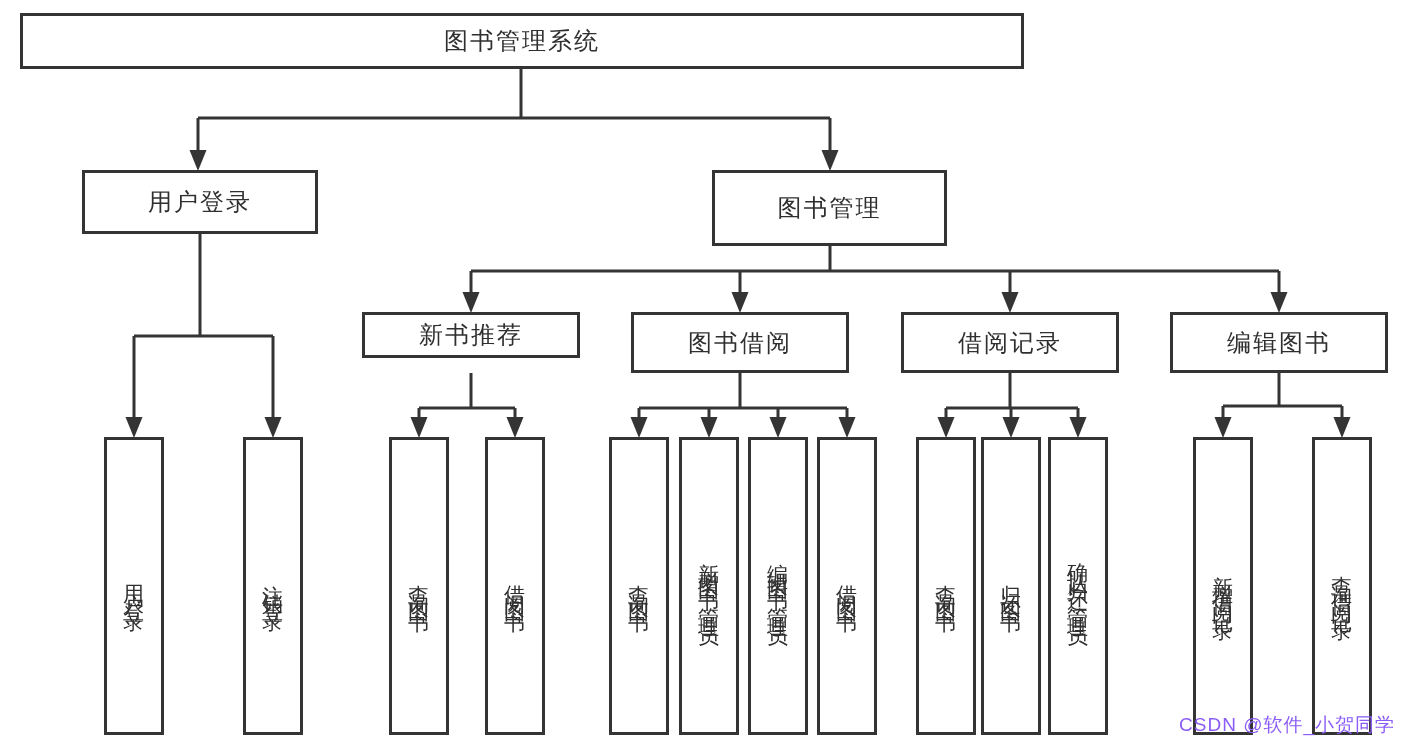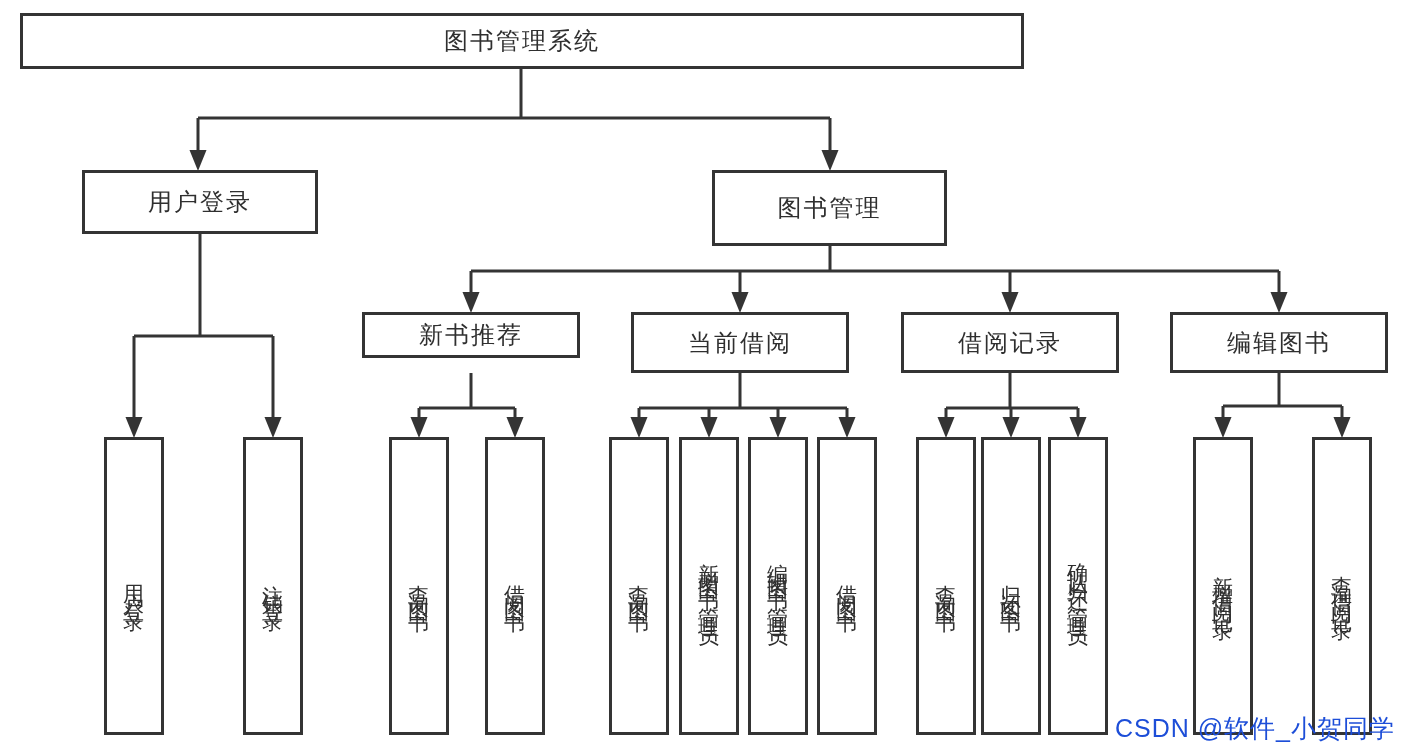--- a/index.html
+++ b/index.html
@@ -11,22 +11,22 @@
   .box{
     position:absolute;box-sizing:border-box;border:3px solid #343434;background:#ffffff;
     display:flex;align-items:center;justify-content:center;
   }
   .hlabel{font-size:24px;letter-spacing:2px;white-space:nowrap;}
   .leaf .vlabel{
     writing-mode:vertical-lr;text-orientation:mixed;
     font-size:21px;letter-spacing:9px;line-height:1;white-space:nowrap;
   }
   .watermark{
-    position:absolute;right:10px;top:712px;font-size:25px;letter-spacing:1px;
-    color:#1d4ed8;white-space:nowrap;z-index:5;
+    position:absolute;right:10px;top:712px;font-size:19px;letter-spacing:1px;
+    color:#8b5cf6;white-space:nowrap;z-index:5;
   }
 </style>
 </head>
 <body>
 
 <div class="stage">
 
   <svg class="wires" width="1405" height="747" viewBox="0 0 1405 747" stroke="#343434" stroke-width="3" fill="none">
 
     <path d="M521 69 V118 M198 118 H830 M198 118 V150 M830 118 V150"></path>
@@ -71,21 +71,21 @@
     <span class="hlabel">用户登录</span>
   </div>
   <div class="box" style="left:712px;top:170px;width:235px;height:76px">
     <span class="hlabel">图书管理</span>
   </div>
 
   <div class="box" style="left:362px;top:312px;width:218px;height:46px">
     <span class="hlabel">新书推荐</span>
   </div>
   <div class="box" style="left:631px;top:312px;width:218px;height:61px">
-    <span class="hlabel">当前借阅</span>
+    <span class="hlabel">图书借阅</span>
   </div>
   <div class="box" style="left:901px;top:312px;width:218px;height:61px">
     <span class="hlabel">借阅记录</span>
   </div>
   <div class="box" style="left:1170px;top:312px;width:218px;height:61px">
     <span class="hlabel">编辑图书</span>
   </div>
 
   <div class="box leaf" style="left:104px;top:437px;width:60px;height:298px">
     <span class="vlabel">用户登录</span>

